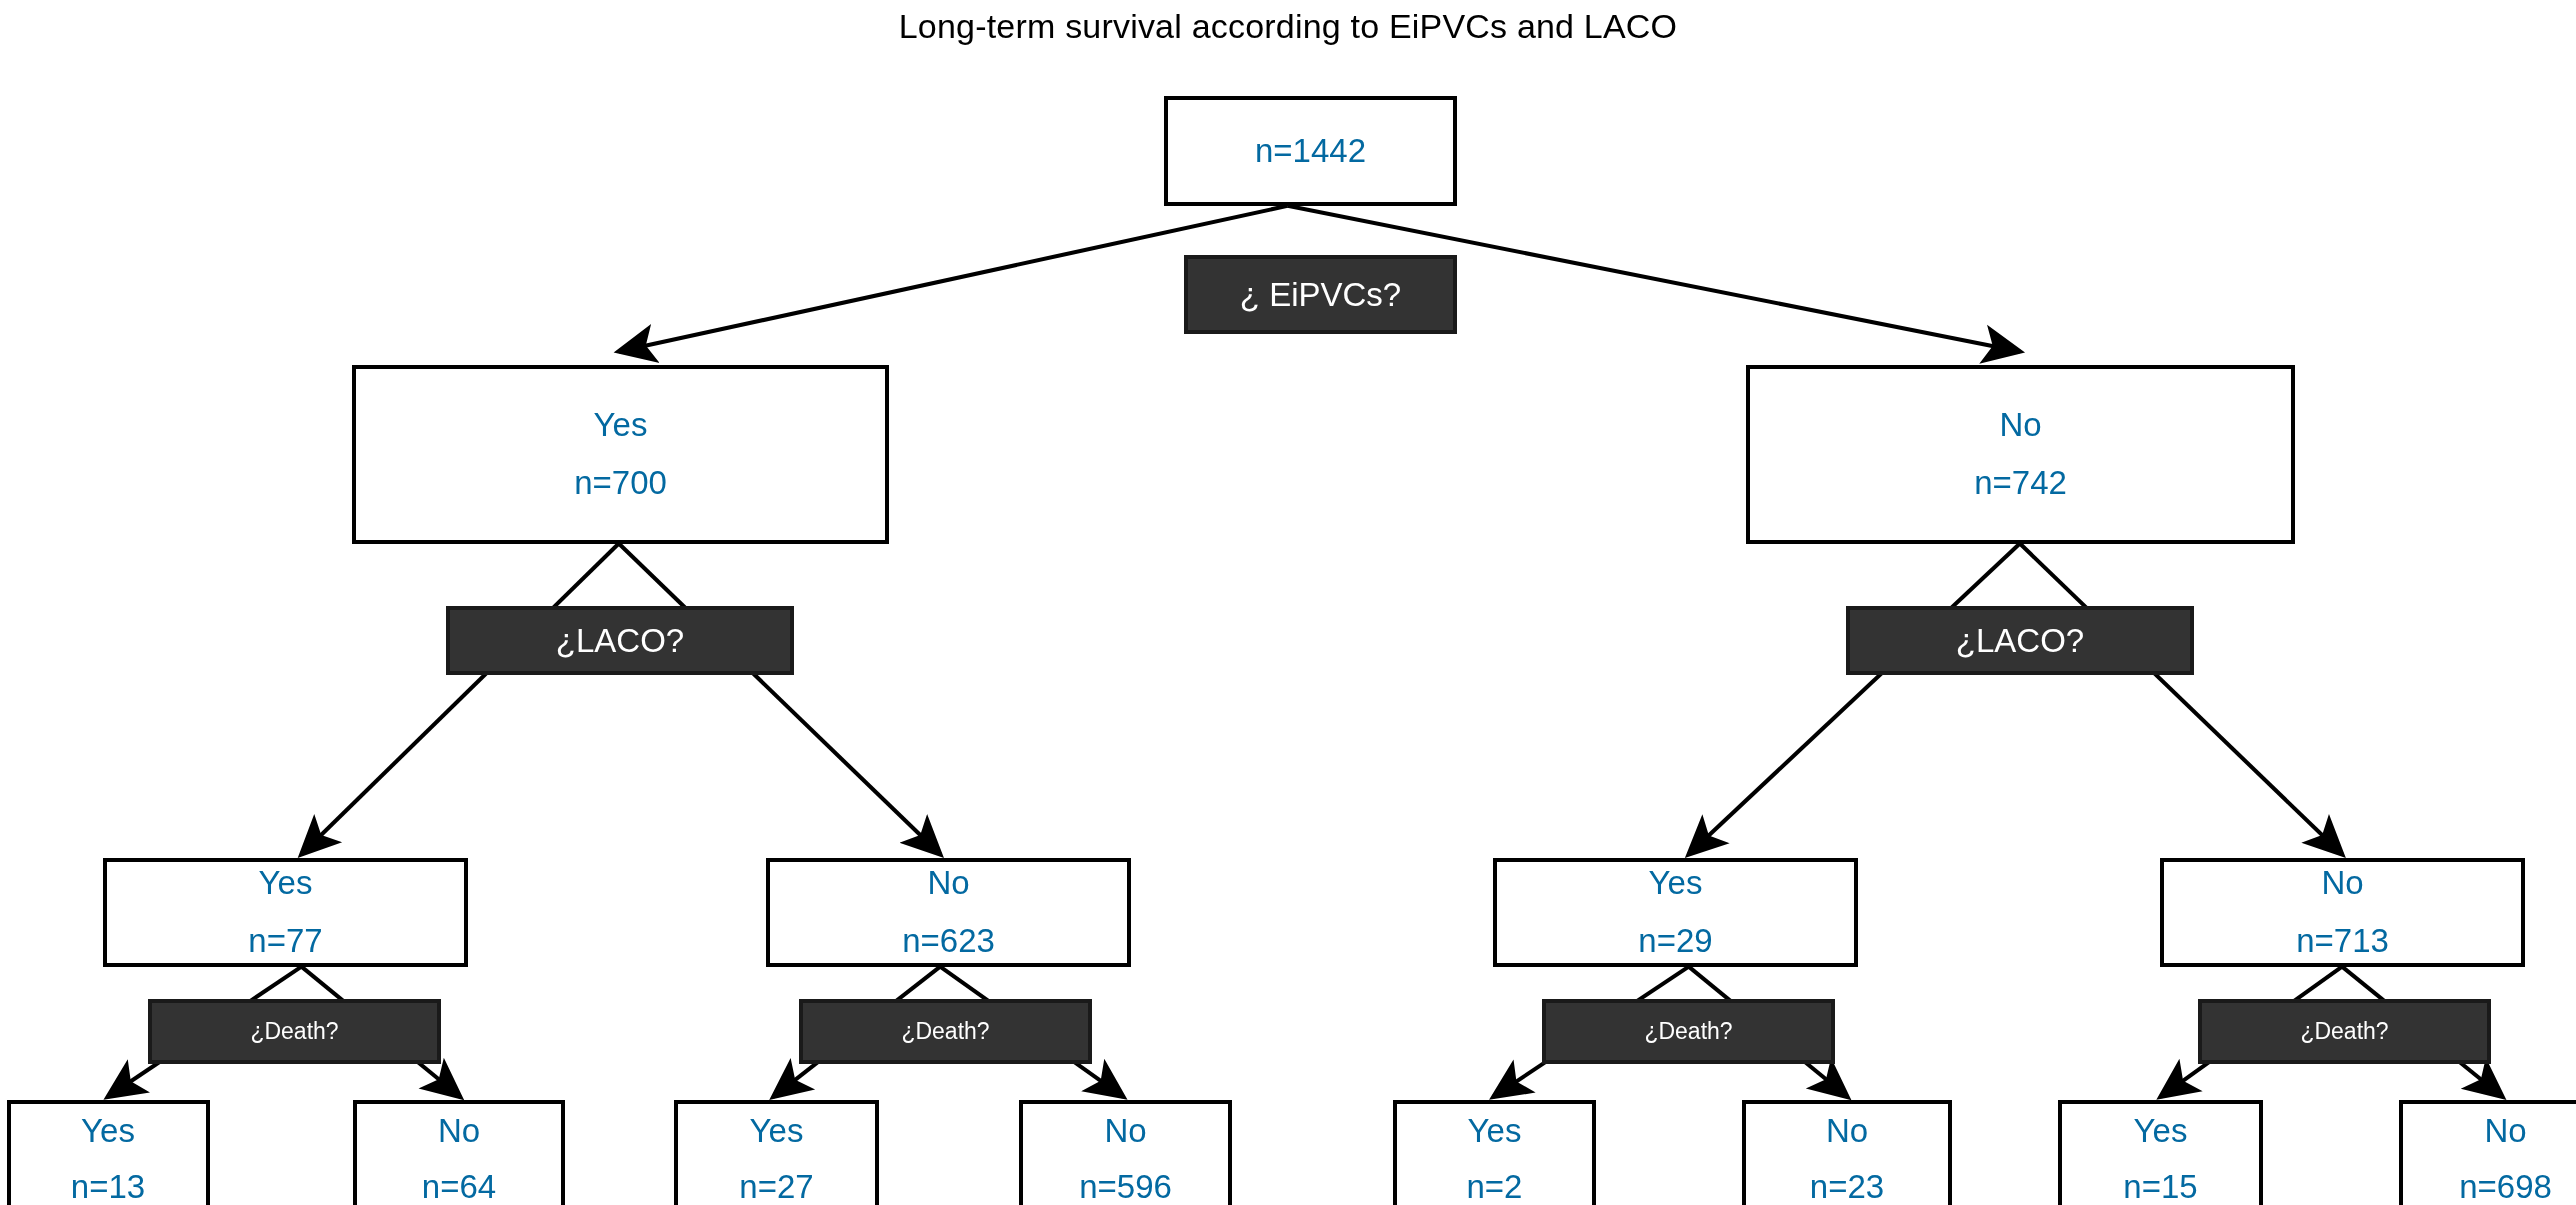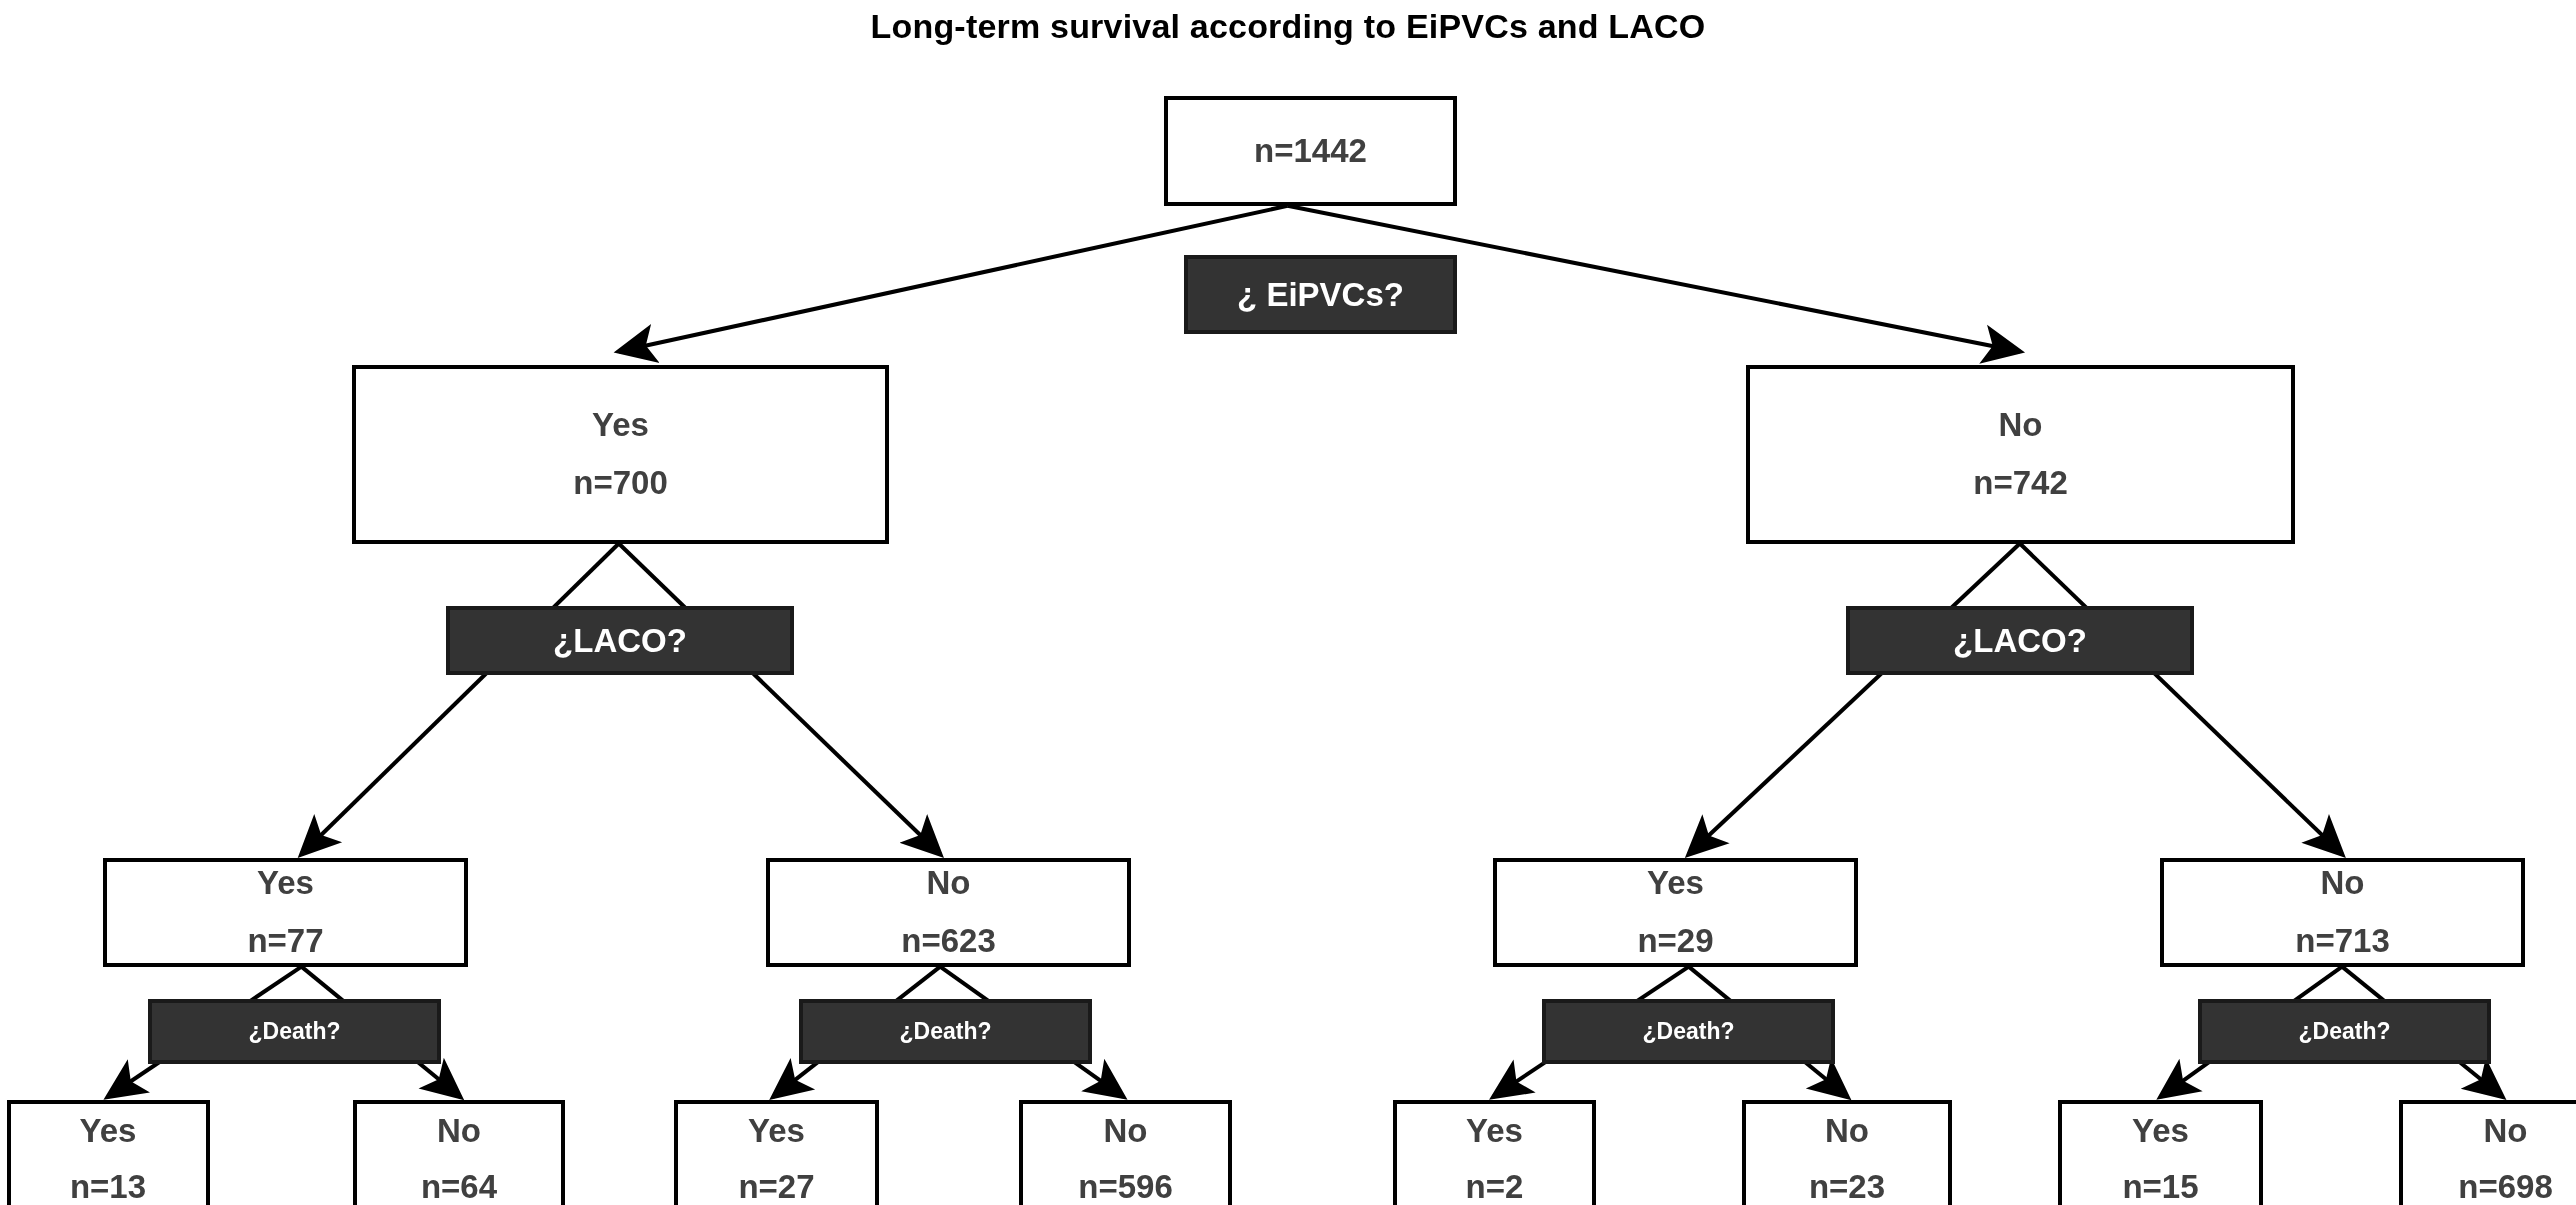--- a/index.html
+++ b/index.html
@@ -11,21 +11,20 @@
     width: 2576px;
     height: 1205px;
     overflow: hidden;
     font-family: "Liberation Sans", sans-serif;
   }
   #canvas {
     position: relative;
     width: 2576px;
     height: 1205px;
     background: #ffffff;
-    font-weight: bold;
   }
   svg.edges {
     position: absolute;
     left: 0;
     top: 0;
     width: 2576px;
     height: 1205px;
     pointer-events: none;
   }
   .title {
@@ -41,21 +40,21 @@
   }
   .node {
     position: absolute;
     box-sizing: border-box;
     background: #ffffff;
     border: 4.1px solid #000000;
     display: flex;
     flex-direction: column;
     align-items: center;
     justify-content: center;
-    color: #404040;
+    color: #0369a1;
     z-index: 2;
   }
   .node .line {
     font-size: 33px;
     line-height: 1.05;
     white-space: nowrap;
   }
   .node.two-line .line.first { margin-bottom: 23px; }
   .node.leaf .line.first { margin-bottom: 21px; }
   .decision {

